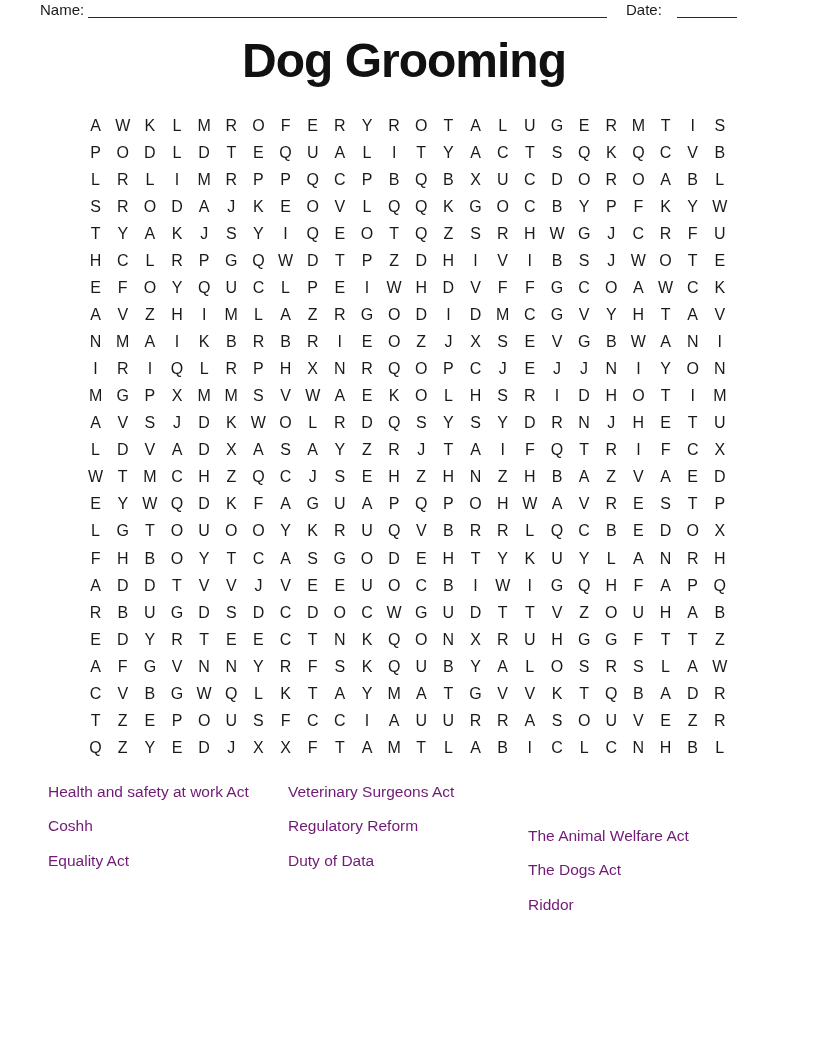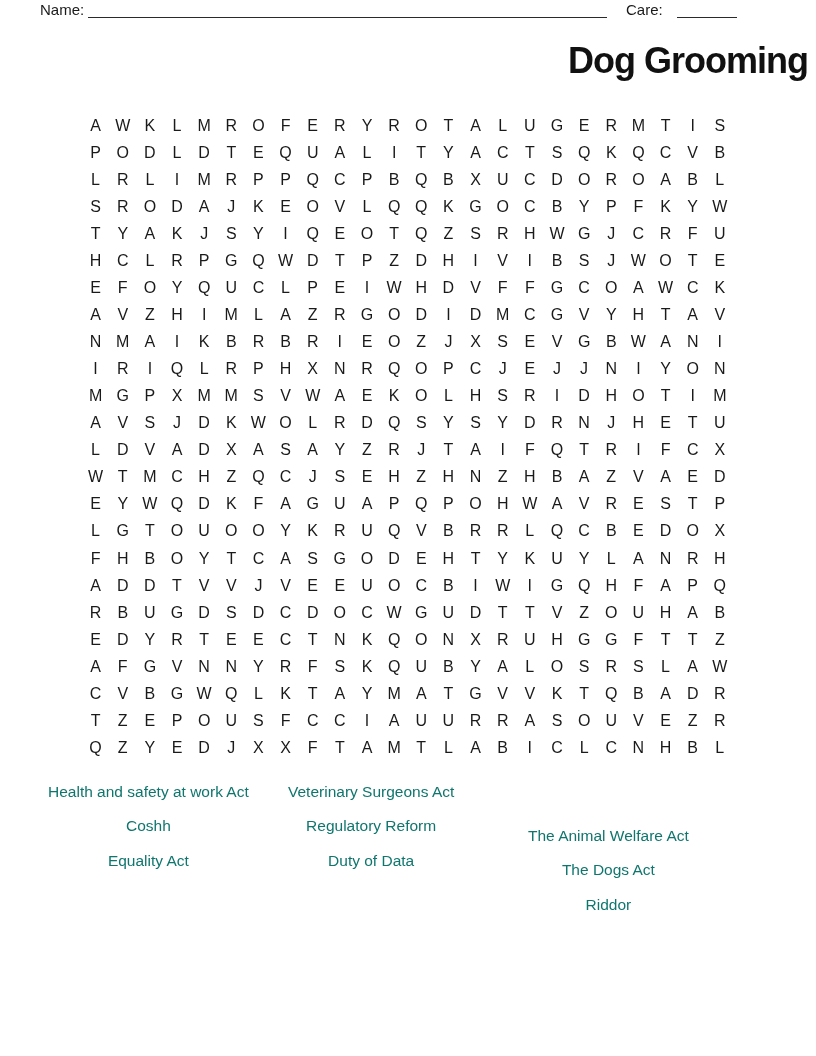--- a/index.html
+++ b/index.html
@@ -29,22 +29,22 @@
     border-bottom: 1.5px solid #2a2a2a;
   }
   .name-blank { left: 88px; width: 519px; }
   .date-blank { left: 677px; width: 60px; }
   .title {
     position: absolute;
     top: 33px;
     left: 0;
     width: 808px;
     margin: 0;
-    text-align: right;
-    font-size: 36px;
+    text-align: center;
+    font-size: 48px;
     line-height: 56px;
     font-weight: 700;
     letter-spacing: -1px;
     color: #111111;
   }
   .grid {
     position: absolute;
     top: 112px;
     left: 82px;
     display: grid;
@@ -68,33 +68,32 @@
   }
   .word-col { position: absolute; top: 0; }
   .word-col-0 { left: 48px; }
   .word-col-1 { left: 288px; }
   .word-col-2 { left: 528px; margin-top: 44px; }
   .word-item {
     height: 20px;
     margin-bottom: 14.4px;
     font-size: 15.5px;
     line-height: 20px;
-    color: #0f766e;
+    color: #701a75;
     white-space: nowrap;
-    text-align: center;
   }
 </style>
 </head>
 <body>
 
 <div class="page">
   <div>
     <span class="hdr-label name-label">Name:</span>
     <span class="blank name-blank"></span>
-    <span class="hdr-label date-label">Care:</span>
+    <span class="hdr-label date-label">Date:</span>
     <span class="blank date-blank"></span>
   </div>
 
   <h1 class="title">Dog Grooming</h1>
 
   <div class="grid" id="letter-grid">
       <span class="cell">A</span>
       <span class="cell">W</span>
       <span class="cell">K</span>
       <span class="cell">L</span>

